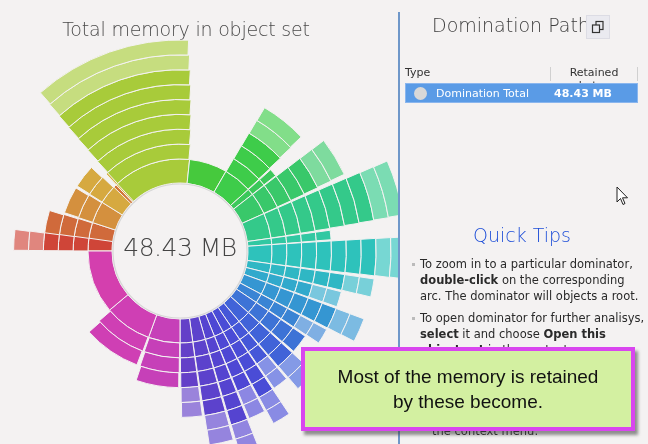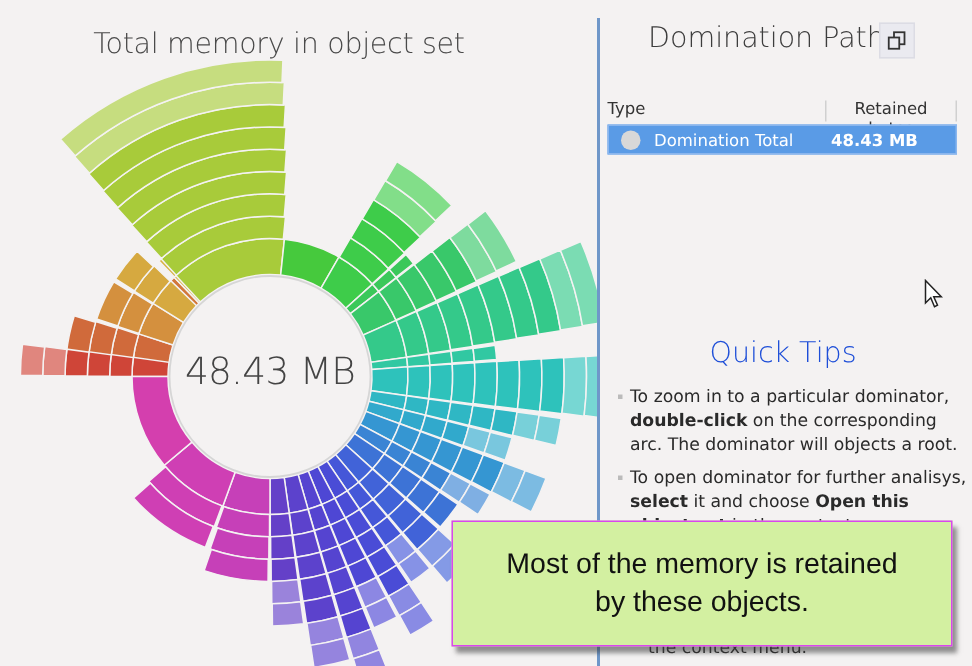--- a/index.html
+++ b/index.html
@@ -71,21 +71,21 @@
   .tips-list li { position: relative; margin-bottom: 6px; }
   .tips-list li::before {
     content: ""; position: absolute; left: -8px; top: 7px; width: 3px; height: 3px; background: #bbb;
   }
   .tips-list b { font-weight: bold; }
   .tips-tail {
     position: absolute; left: 32px; top: 424px; font-size: 11.5px; color: #2a2a2a;
   }
   .callout {
     position: absolute; left: 301px; top: 347px; width: 334px; height: 84px;
-    background: #d3f0a1; border: 1px solid #d946ef; box-sizing: border-box;
+    background: #d3f0a1; border: 4px solid #d946ef; box-sizing: border-box;
     box-shadow: 3px 4px 3px rgba(60,60,60,0.55);
     display: flex; flex-direction: column; align-items: center; justify-content: center;
     font-family: "Liberation Sans", sans-serif; font-size: 19px; color: #111; line-height: 25px;
     text-align: center;
   }
 </style>
 </head>
 <body>
 
 <div class="left-panel">
@@ -289,14 +289,14 @@
     </ul>
   <div class="tips-tail">the context menu.</div>
 </div>
 
 <svg class="cursor" width="14" height="20" viewBox="0 0 14 20">
   <path d="M1 1 L1 16 L4.5 12.5 L7 18.5 L9 17.5 L6.5 11.8 L11.5 11.8 Z" fill="#fff" stroke="#222" stroke-width="1"></path>
 </svg>
 
 <div class="callout">
   <div>Most of the memory is retained</div>
-  <div>by these objects.</div>
+  <div>by these become.</div>
 </div>
 
 </body></html>

